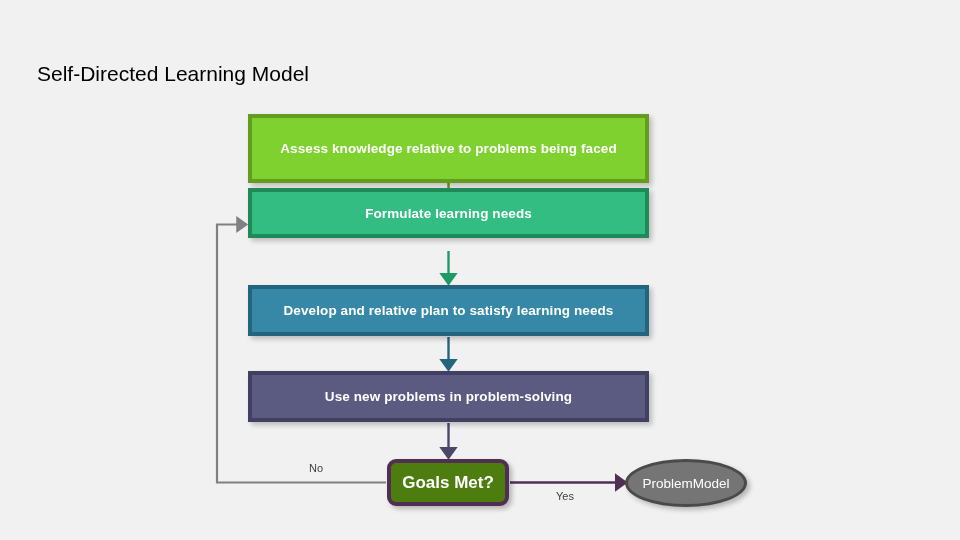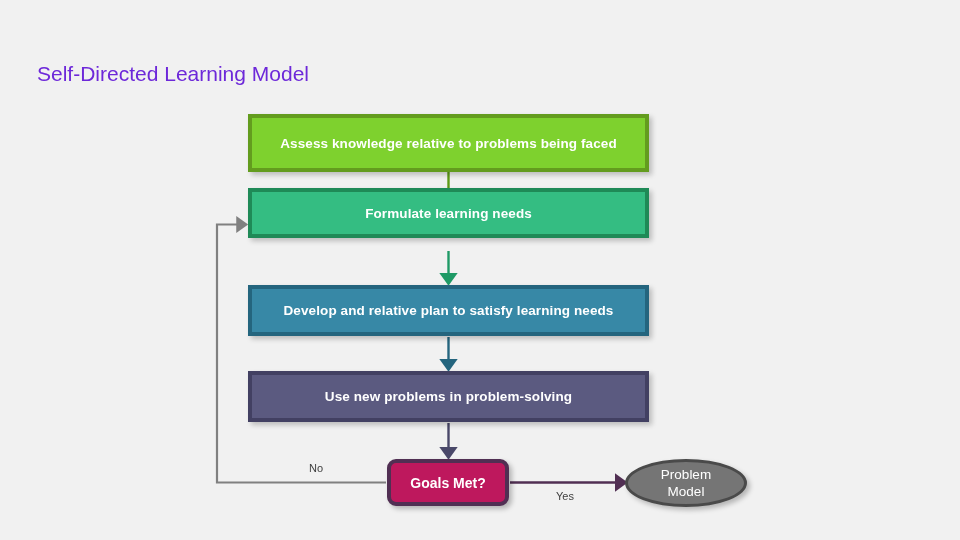--- a/index.html
+++ b/index.html
@@ -34,21 +34,21 @@
     letter-spacing: 0.4px;
     line-height: 40px;
     white-space: nowrap;
   }
   #subtitle {
     position: absolute;
     left: 37px;
     top: 60px;
     font-size: 21px;
     font-weight: normal;
-    color: #6d28d9;
+    color: #000000;
     line-height: 28px;
     white-space: nowrap;
   }
 
   
   .flow-box {
     position: absolute;
     box-sizing: border-box;
     display: flex;
     align-items: center;
@@ -57,21 +57,21 @@
     font-size: 13.5px;
     font-weight: bold;
     text-align: center;
     border-style: solid;
     border-width: 4px;
     box-shadow: 3px 3px 5px rgba(0,0,0,0.22);
     letter-spacing: 0.1px;
   }
 
   #box-assess {
-    left: 248px; top: 114px; width: 401px; height: 58px;
+    left: 248px; top: 114px; width: 401px; height: 69px;
     background: #7ED12E;
     border-color: #639C1E;
     text-align: center;
   }
   #box-formulate {
     left: 248px; top: 188px; width: 401px; height: 50px;
     background: #34BD82;
     border-color: #1F8A57;
   }
   #box-develop {
@@ -83,43 +83,43 @@
     left: 248px; top: 371px; width: 401px; height: 51px;
     background: #5B5A80;
     border-color: #424062;
   }
 
   
   #box-goals {
     position: absolute;
     left: 387px; top: 459px; width: 122px; height: 47px;
     box-sizing: border-box;
-    background: #be185d;
+    background: #4d7c0f;
     border: 4px solid #512F53;
     border-radius: 9px;
     display: flex;
     align-items: center;
     justify-content: center;
     color: #ffffff;
-    font-size: 14px;
+    font-size: 17px;
     font-weight: bold;
     box-shadow: 3px 3px 5px rgba(0,0,0,0.25);
     text-align: center;
   }
 
   
   #ellipse-solved {
     position: absolute;
     left: 625px; top: 459px; width: 122px; height: 48px;
     box-sizing: border-box;
     background: #757575;
     border: 3px solid #4A4A4A;
     border-radius: 50%;
     display: flex;
-    flex-direction: column;
+    flex-direction: row;
     align-items: center;
     justify-content: center;
     color: #ffffff;
     font-size: 13.5px;
     font-weight: normal;
     line-height: 17px;
     box-shadow: 3px 3px 5px rgba(0,0,0,0.25);
   }
 
   

